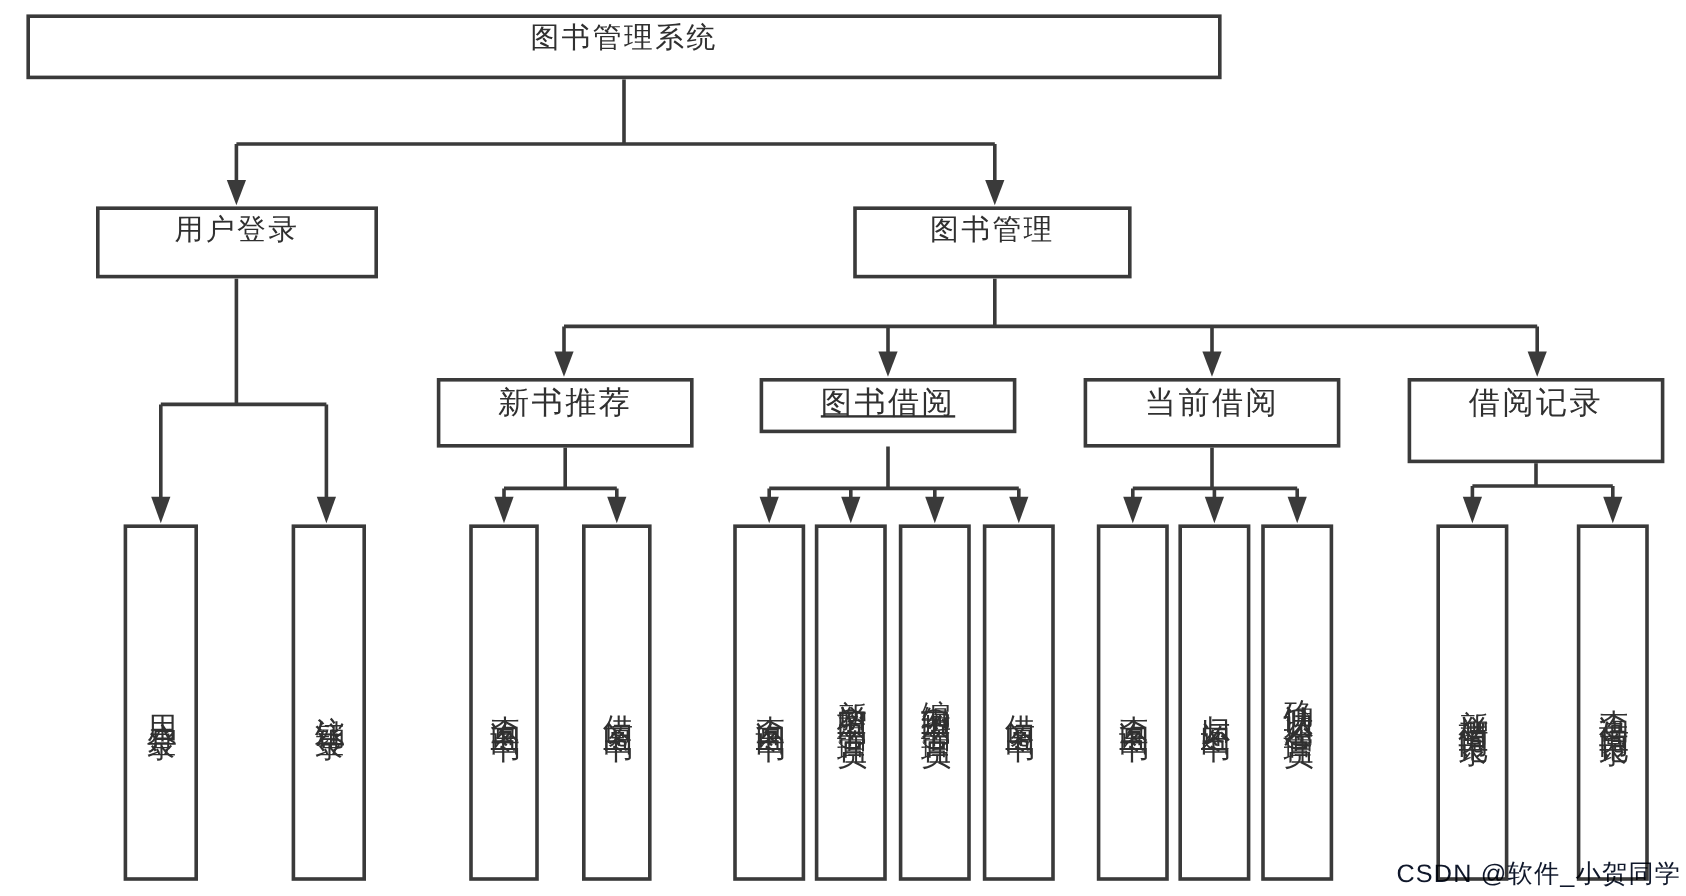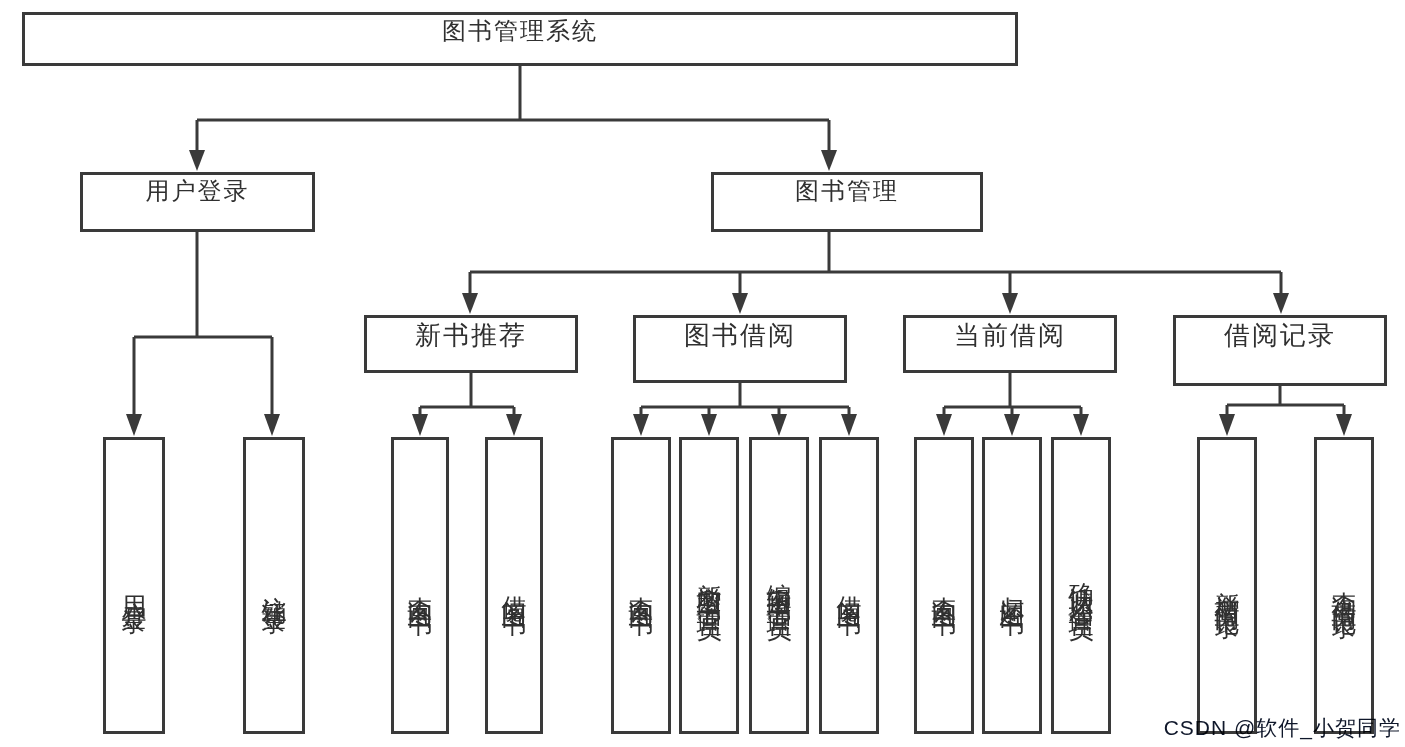--- a/index.html
+++ b/index.html
@@ -127,28 +127,28 @@
     </g>
   </svg>
 
   <div class="box" style="left:22px; top:12px; width:996px; height:54px;">
     <span>图书管理系统</span>
   </div>
 
   <div class="box" style="left:80px; top:172px; width:235px; height:60px;">
     <span>用户登录</span>
   </div>
-  <div class="box" style="left:711px; top:172px; width:272px; height:60px;">
+  <div class="box" style="left:711px; top:172px; width:232px; height:60px;">
     <span>图书管理</span>
   </div>
 
   <div class="box" style="left:364px; top:315px; width:214px; height:58px; font-size:26px;">
     <span>新书推荐</span>
   </div>
-  <div class="box" style="left:633px; top:315px; width:214px; height:68px; font-size:26px;">
+  <div class="box" style="left:633px; top:315px; width:214px; height:46px; font-size:26px;text-decoration:underline;">
     <span>图书借阅</span>
   </div>
   <div class="box" style="left:903px; top:315px; width:214px; height:58px; font-size:26px;">
     <span>当前借阅</span>
   </div>
   <div class="box" style="left:1173px; top:315px; width:214px; height:71px; font-size:26px;">
     <span>借阅记录</span>
   </div>
 
   <div class="leaf" style="left:103px; top:437px; width:62px; height:297px;">

